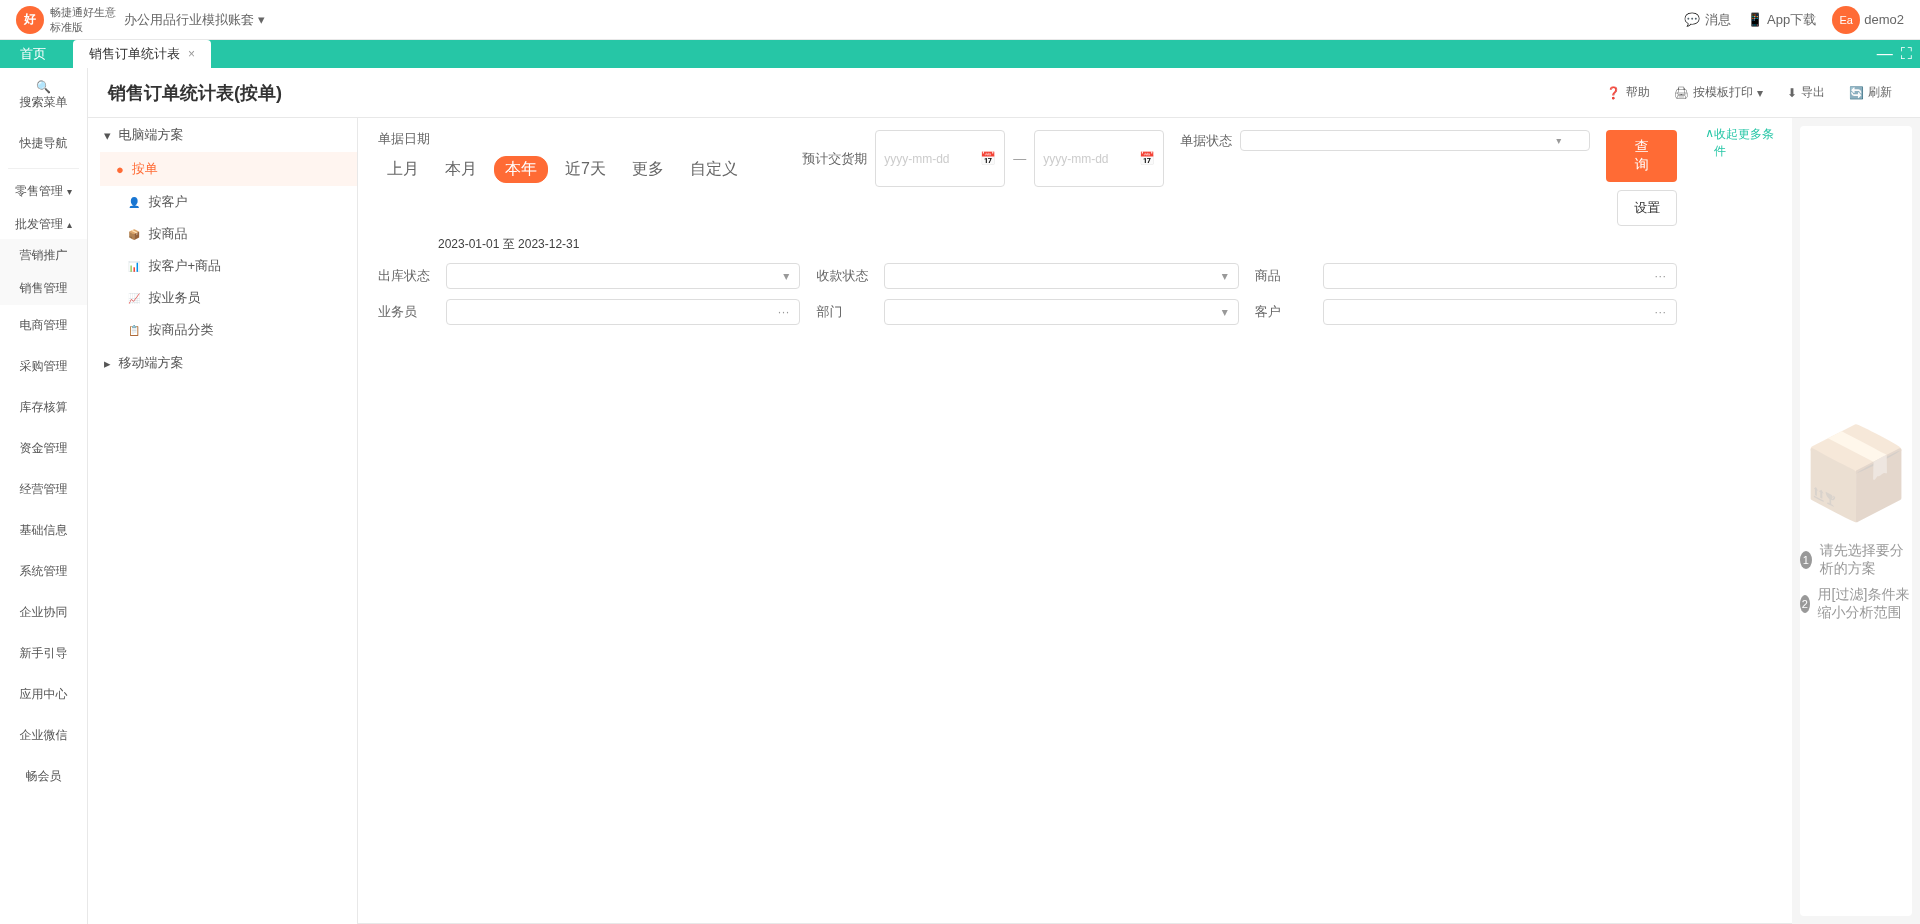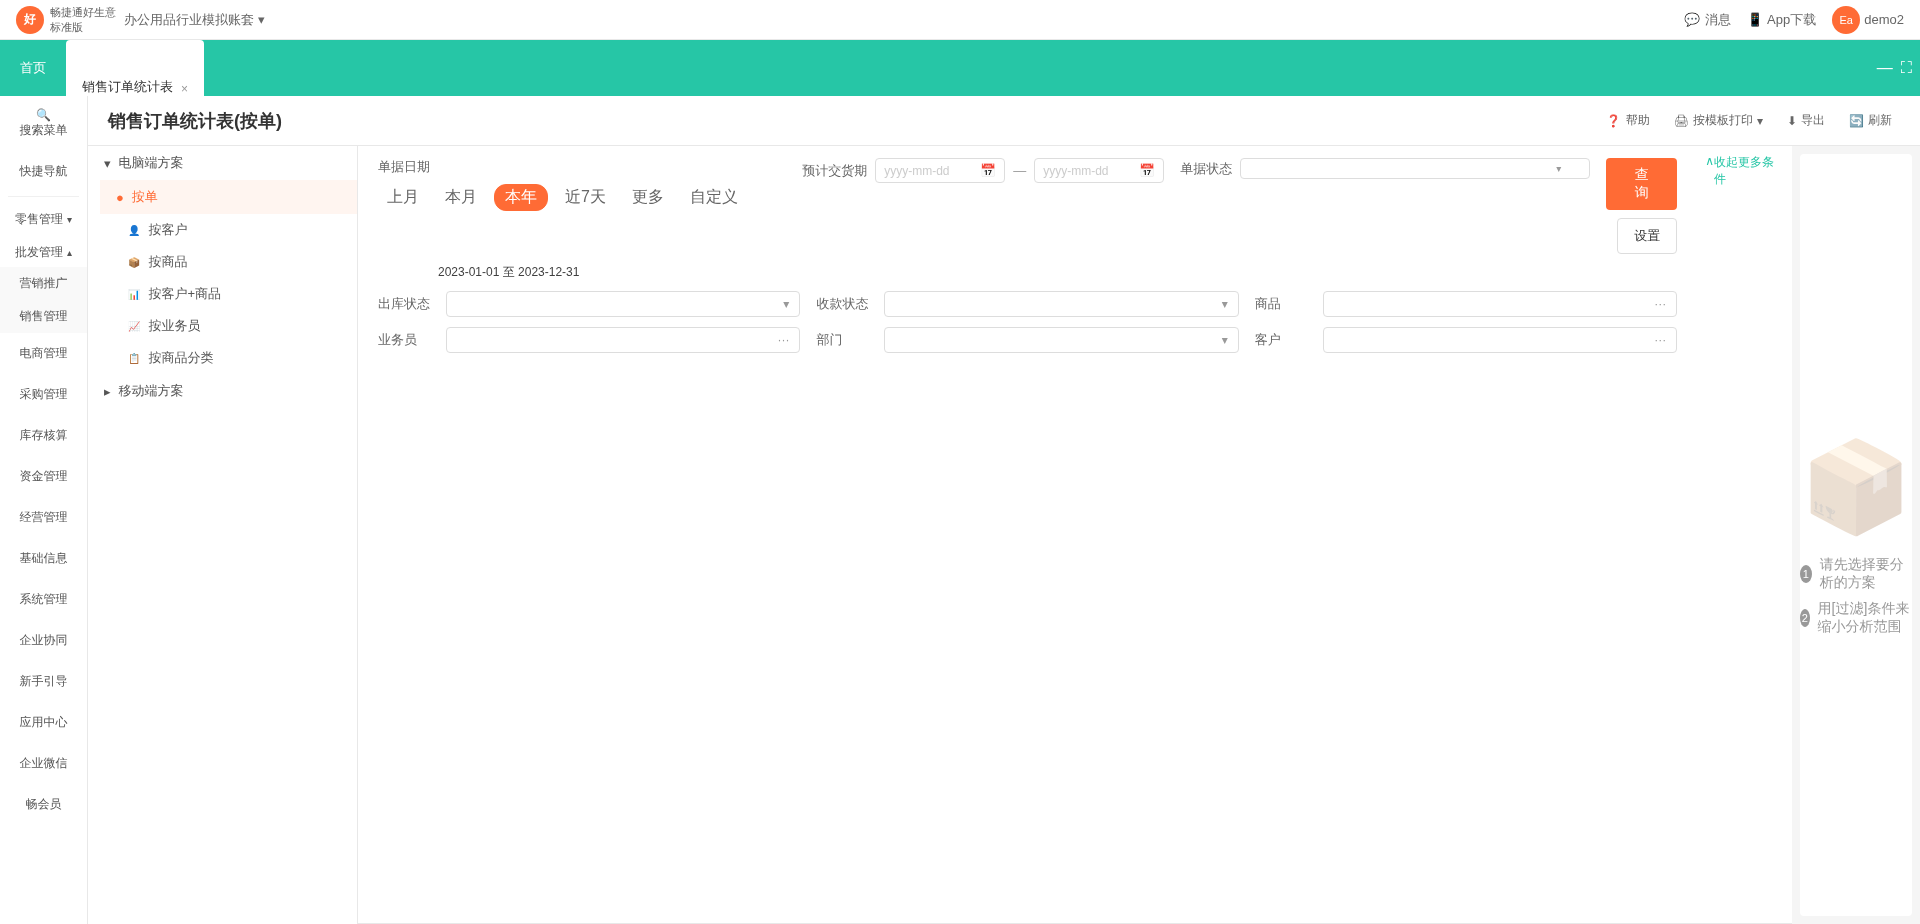--- a/index.html
+++ b/index.html
@@ -10,23 +10,23 @@
     .topbar-left { display: flex; align-items: center; gap: 8px; }
     .logo-area { display: flex; align-items: center; gap: 6px; }
     .logo-icon { width: 28px; height: 28px; background: #ff6b35; border-radius: 50%; display: flex; align-items: center; justify-content: center; color: #fff; font-size: 12px; font-weight: bold; }
     .logo-text { font-size: 11px; color: #666; line-height: 1.3; }
     .breadcrumb-area { display: flex; align-items: center; gap: 4px; color: #666; font-size: 13px; }
     .topbar-right { display: flex; align-items: center; gap: 16px; color: #666; font-size: 13px; }
     .topbar-right-item { display: flex; align-items: center; gap: 4px; cursor: pointer; }
     .avatar { width: 28px; height: 28px; background: #ff6b35; border-radius: 50%; display: flex; align-items: center; justify-content: center; color: #fff; font-size: 11px; }
 
     
-    .tabbar { height: 56px; background: #26c6a6; display: flex; align-items: center; padding: 0 0; flex-shrink: 0; }
+    .tabbar { height: 28px; background: #26c6a6; display: flex; align-items: center; padding: 0 0; flex-shrink: 0; }
     .tab-home { padding: 0 20px; height: 100%; display: flex; align-items: center; color: #fff; cursor: pointer; font-size: 13px; }
-    .tab-active { background: #fff; color: #333; height: 100%; padding: 0 16px; display: flex; align-items: flex-end; gap: 8px; cursor: pointer; font-size: 13px; border-radius: 4px 4px 0 0; margin-left: 0; }
+    .tab-active { background: #fff; color: #333; height: 100%; padding: 0 16px; display: flex; align-items: center; gap: 8px; cursor: pointer; font-size: 13px; border-radius: 4px 4px 0 0; margin-left: 7px; }
     .tab-close { color: #999; cursor: pointer; font-size: 12px; }
     .tabbar-right { margin-left: auto; display: flex; align-items: center; gap: 8px; padding-right: 8px; }
     .tabbar-btn { color: #fff; cursor: pointer; font-size: 16px; }
 
     
     .main-layout { display: flex; flex: 1; overflow: hidden; }
 
     
     .sidebar { width: 88px; background: #fff; border-right: 1px solid #e8e8e8; display: flex; flex-direction: column; overflow-y: auto; flex-shrink: 0; }
     .sidebar-item { padding: 12px 0; text-align: center; cursor: pointer; color: #555; font-size: 12px; position: relative; }
@@ -61,21 +61,21 @@
     .page-actions { display: flex; gap: 8px; align-items: center; }
     .action-btn { display: flex; align-items: center; gap: 4px; font-size: 12px; color: #666; cursor: pointer; padding: 4px 8px; border-radius: 4px; }
 
     
     .filter-area { background: #fff; padding: 12px 20px; border-bottom: 1px solid #e8e8e8; }
     .filter-label { color: #666; font-size: 13px; white-space: nowrap; min-width: 60px; }
     .filter-date-group { display: flex; align-items: center; gap: 8px; }
     .date-btn { padding: 2px 8px; border-radius: 4px; font-size: 16px; cursor: pointer; color: #666; border: 1px solid transparent; }
     .date-btn.active { background: #ff6b35; color: #fff; border-radius: 12px; padding: 2px 10px; border-color: #ff6b35; }
     .date-range { font-size: 12px; color: #404040; }
-    .date-input { border: 1px solid #ddd; border-radius: 4px; padding: 4px 8px; font-size: 12px; color: #999; width: 130px; display: flex; align-items: center; justify-content: space-between; cursor: pointer; }
+    .date-input { border: 1px solid #ddd; border-radius: 4px; padding: 20px 8px; font-size: 12px; color: #999; width: 130px; display: flex; align-items: center; justify-content: space-between; cursor: pointer; }
     .date-input-icon { color: #ff6b35; font-size: 13px; }
     .date-separator { color: #999; }
 
     .filter-select { border: 1px solid #ddd; border-radius: 4px; padding: 4px 28px 4px 10px; font-size: 12px; color: #999; min-width: 200px; position: relative; display: inline-flex; align-items: center; justify-content: space-between; cursor: pointer; background: #fff; }
     .filter-select-wide { min-width: 350px; }
     .filter-select .arrow { color: #999; font-size: 10px; }
     .filter-select-dots { color: #999; cursor: pointer; }
 
     .collapse-bar { display: flex; justify-content: center; padding: 8px; background: #fff; border-bottom: 1px solid #e8e8e8; cursor: pointer; color: #26c6a6; font-size: 12px; }
 

